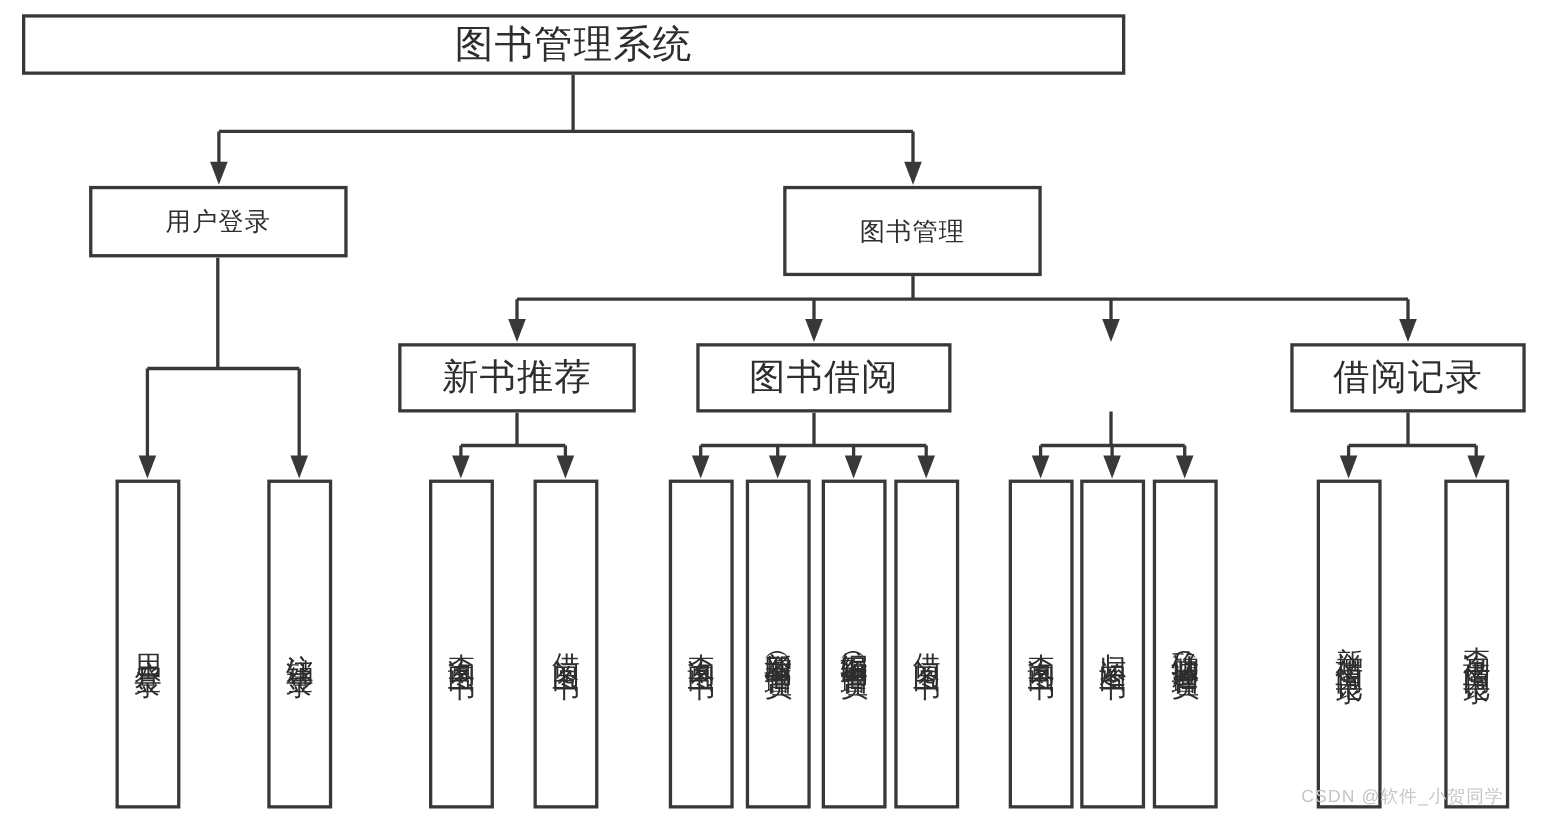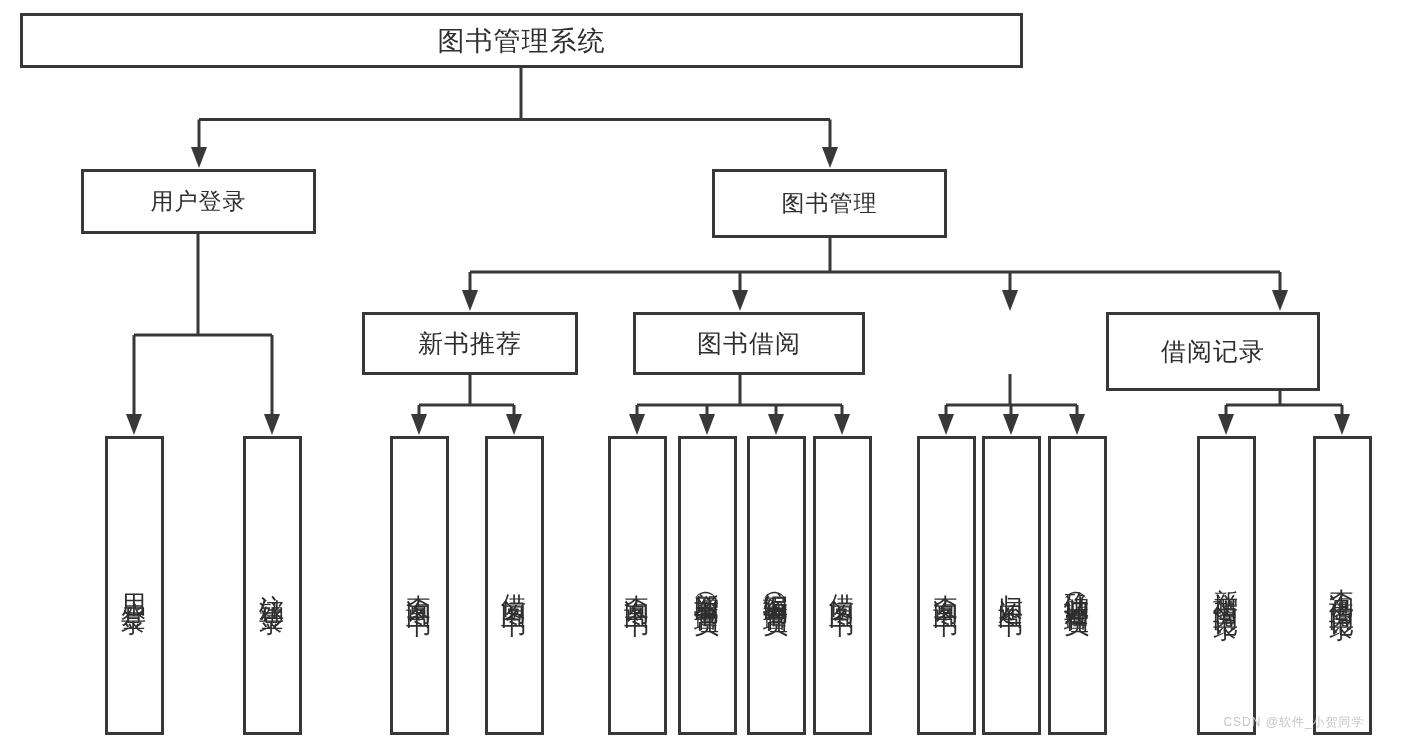--- a/index.html
+++ b/index.html
@@ -5,35 +5,35 @@
   html,body{margin:0;padding:0;background:#ffffff;}
   body{font-family:"Liberation Sans","DejaVu Sans",sans-serif;}
   .stage{position:relative;width:1405px;height:747px;background:#ffffff;overflow:hidden;}
   .stage svg{position:absolute;left:0;top:0;z-index:1;}
   .hbox{
     position:absolute;z-index:2;background:#ffffff;
     border:3px solid #383838;box-sizing:border-box;
     display:flex;align-items:center;justify-content:center;
     color:#2e2e2e;letter-spacing:1px;
   }
-  .root-box{font-size:27px;}
+  .root-box{font-size:35px;}
   .l2-box{font-size:23px;}
-  .l3-box{font-size:25px;}
+  .l3-box{font-size:33px;}
   .vbox{
     position:absolute;z-index:2;background:#ffffff;
     border:3px solid #383838;box-sizing:border-box;
     top:436px;height:299px;width:59px;
     display:flex;align-items:center;justify-content:center;
     writing-mode:vertical-rl;text-orientation:mixed;
     font-size:25px;letter-spacing:6px;color:#2e2e2e;
   }
   .vbox.tight{letter-spacing:3px;}
   .watermark{
     position:absolute;z-index:3;left:1183px;top:714px;width:222px;
-    font-size:12px;color:#c5c5c5;letter-spacing:1px;white-space:nowrap;text-align:center;
+    font-size:16px;color:#c5c5c5;letter-spacing:1px;white-space:nowrap;
   }
 </style>
 </head>
 <body>
 
 <div class="stage">
 
   <svg width="1405" height="747" viewBox="0 0 1405 747">
     <g stroke="#383838" stroke-width="3" fill="none">
       <path d="M521 68 V120 M199 119.5 H830 M199 119.5 V150 M830 119.5 V150"></path>
@@ -63,25 +63,25 @@
       <polygon points="1003,414 1019,414 1011,435"></polygon>
       <polygon points="1069,414 1085,414 1077,435"></polygon>
       <polygon points="1218,414 1234,414 1226,435"></polygon>
       <polygon points="1334,414 1350,414 1342,435"></polygon>
     </g>
   </svg>
 
   <div class="hbox root-box" style="left:20px;top:13px;width:1003px;height:55px">图书管理系统</div>
 
   <div class="hbox l2-box" style="left:81px;top:169px;width:235px;height:65px">用户登录</div>
-  <div class="hbox l2-box" style="left:712px;top:169px;width:235px;height:69px">图书管理</div>
+  <div class="hbox l2-box" style="left:712px;top:169px;width:235px;height:82px">图书管理</div>
 
   <div class="hbox l3-box" style="left:362px;top:312px;width:216px;height:63px">新书推荐</div>
   <div class="hbox l3-box" style="left:633px;top:312px;width:232px;height:63px">图书借阅</div>
-  <div class="hbox l3-box" style="left:1106px;top:312px;width:214px;height:79px">借阅记录</div>
+  <div class="hbox l3-box" style="left:1173px;top:312px;width:214px;height:63px">借阅记录</div>
 
   <div class="vbox" style="left:105px">用户登录</div>
   <div class="vbox" style="left:243px">注销登录</div>
 
   <div class="vbox" style="left:390px">查询图书</div>
   <div class="vbox" style="left:485px">借阅图书</div>
 
   <div class="vbox" style="left:608px">查询图书</div>
   <div class="vbox tight" style="left:678px">新增图书（管理员）</div>
   <div class="vbox tight" style="left:747px">编辑图书（管理员）</div>

